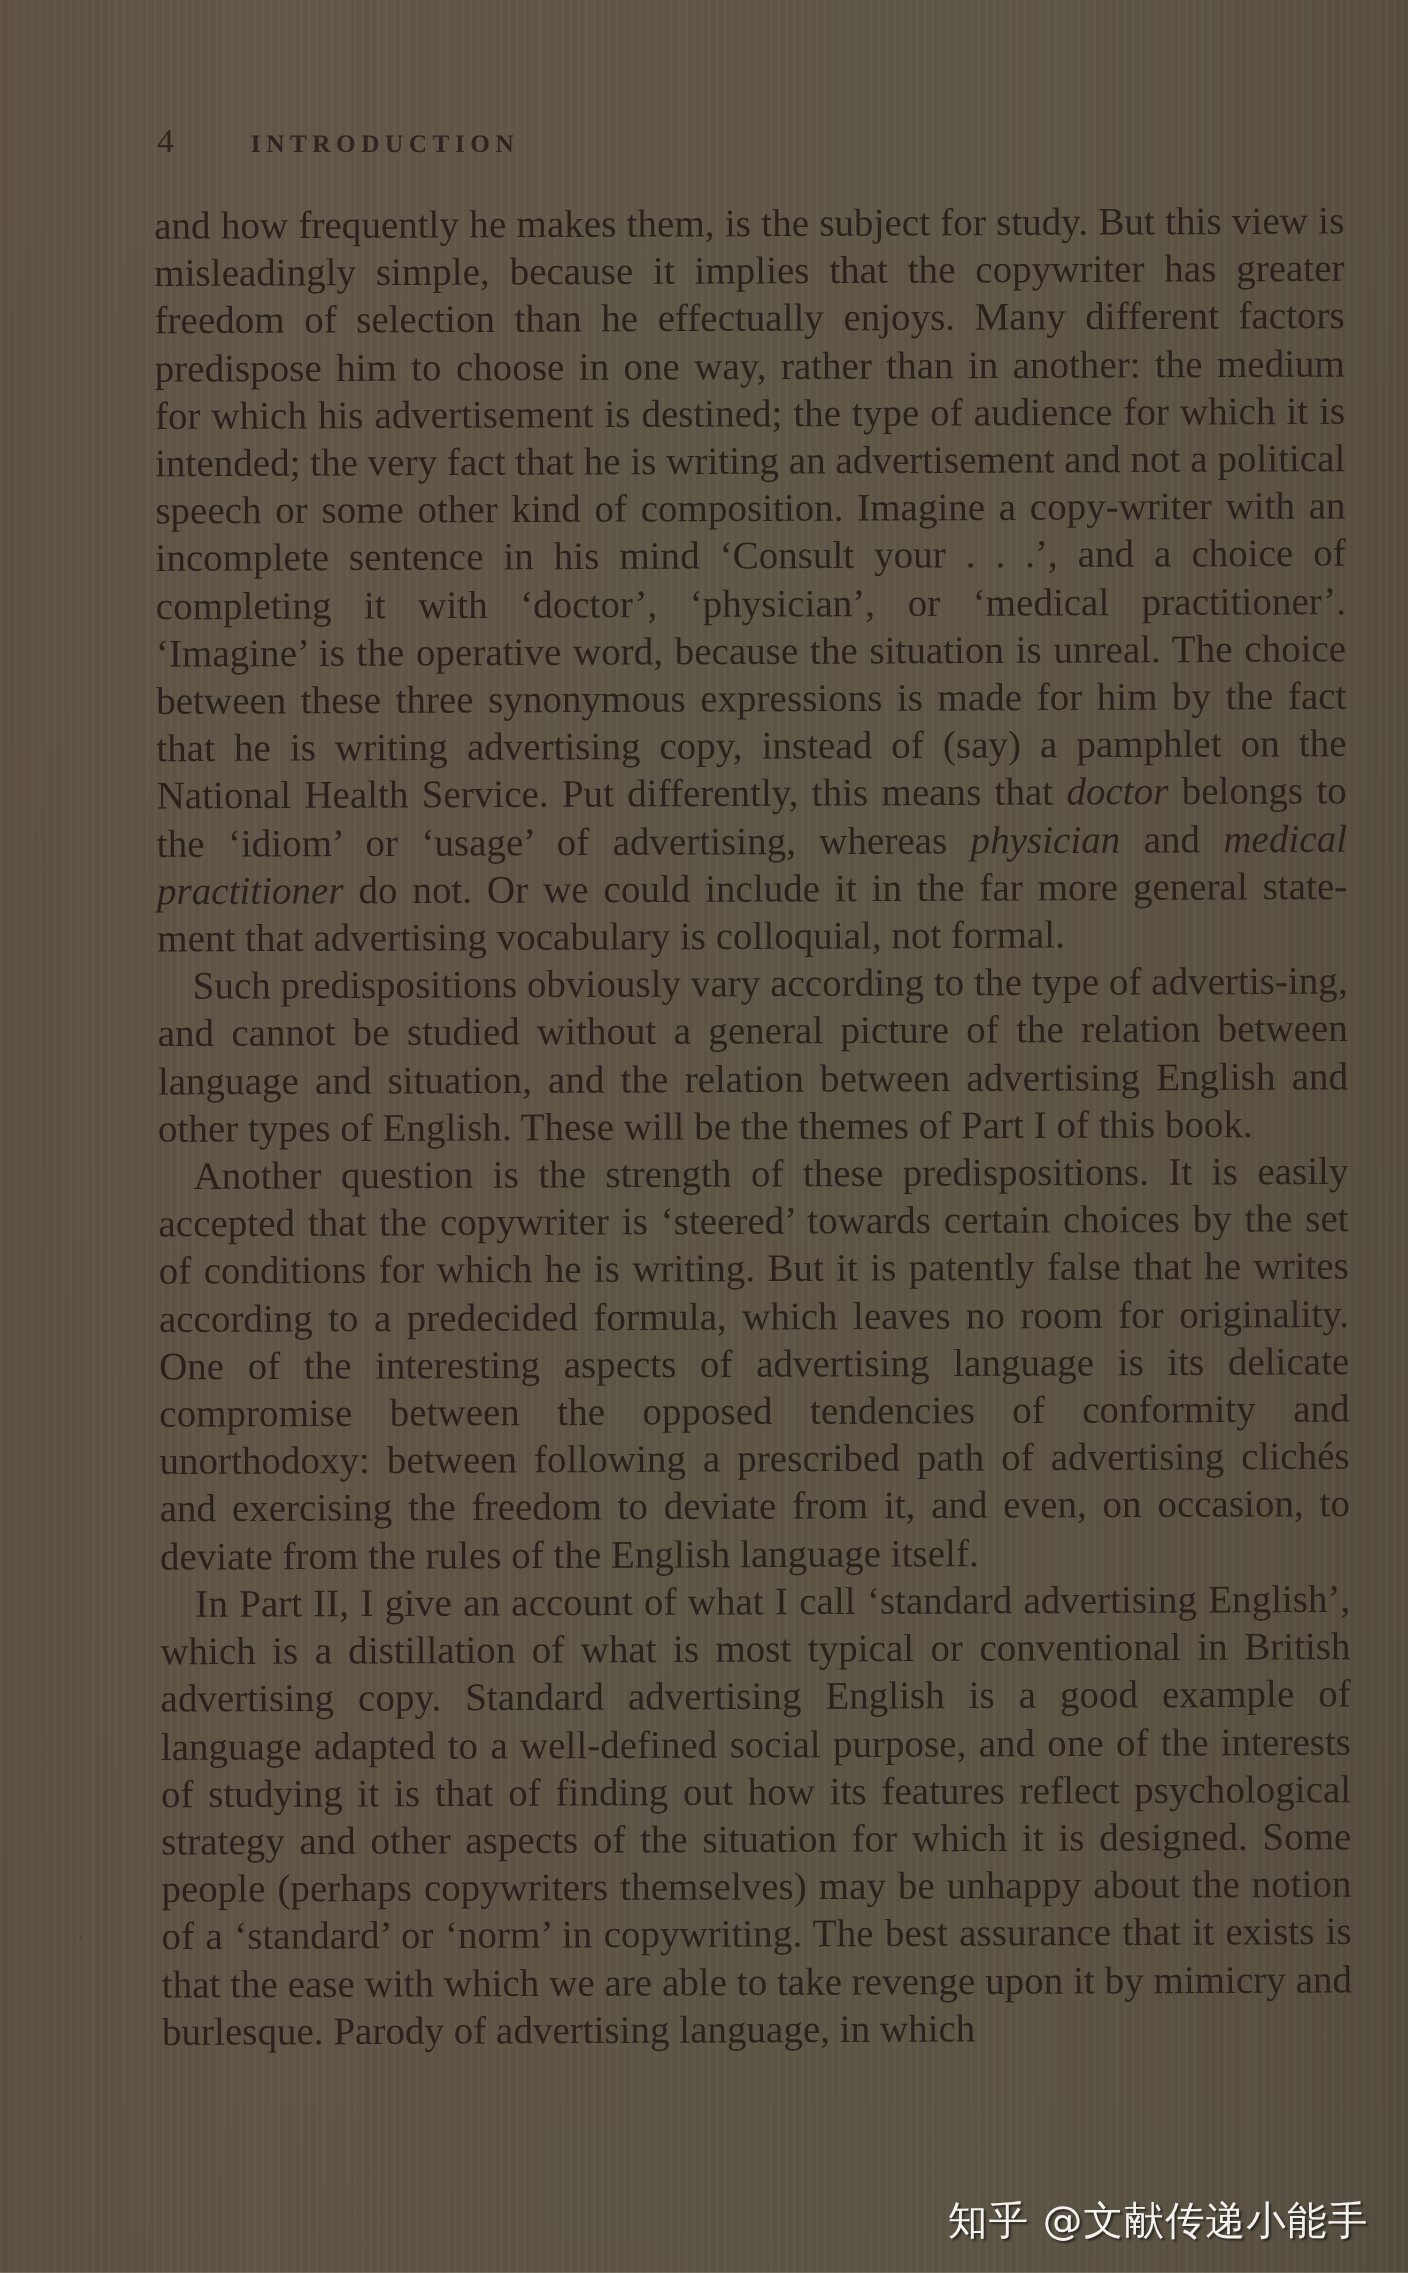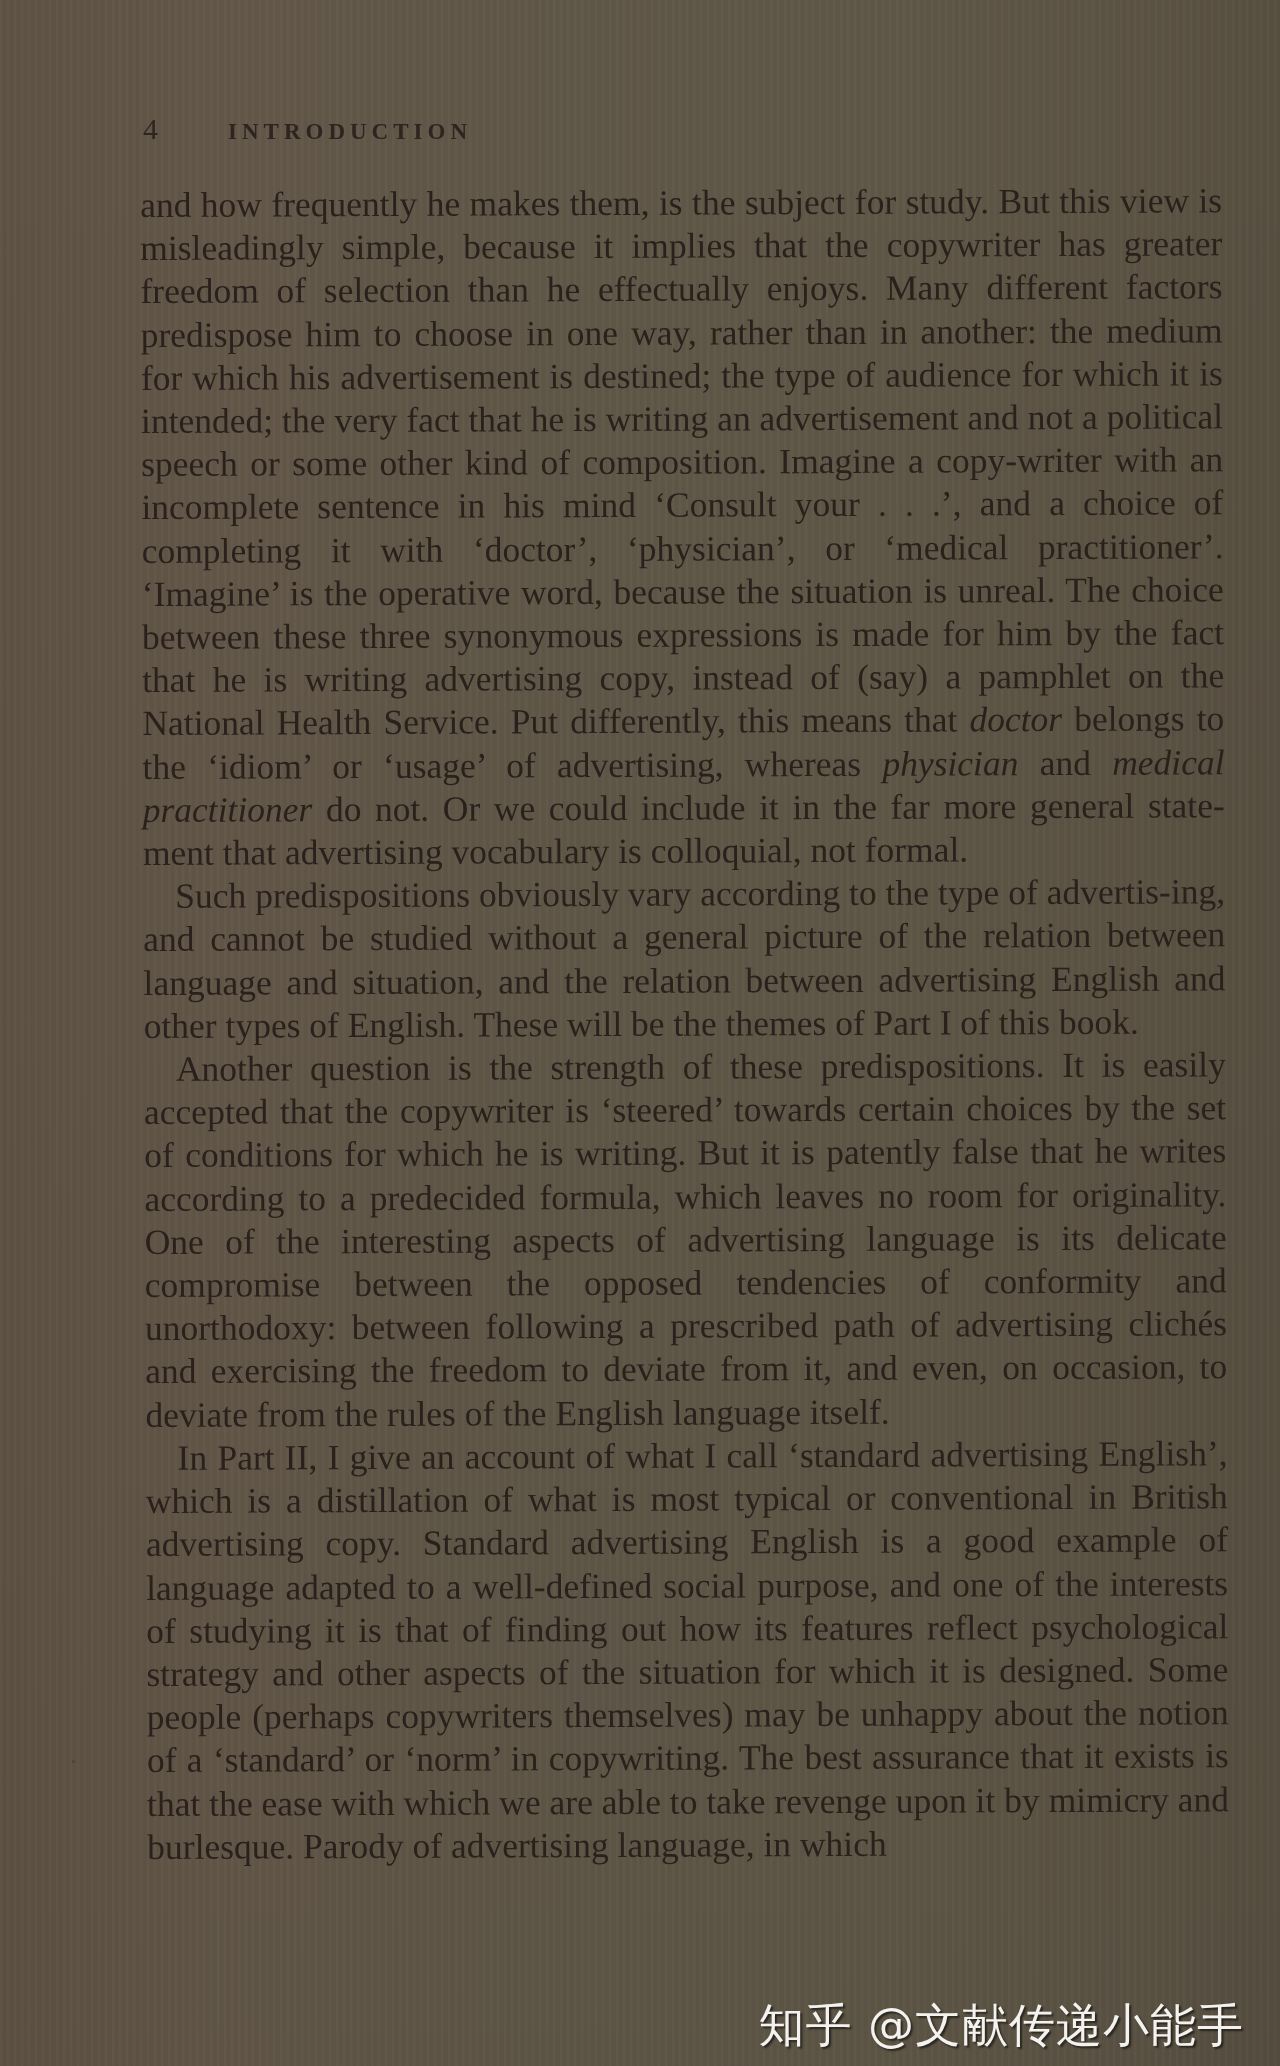--- a/index.html
+++ b/index.html
@@ -71,21 +71,21 @@
     width: 3px;
     height: 3px;
     border-radius: 50%;
     background: #4a423a;
   }
   .watermark {
     position: absolute;
     right: 36px;
     top: 1995px;
     font-family: "DejaVu Sans", sans-serif;
-    font-size: 46px;
+    font-size: 36px;
     color: #f4f2ee;
     text-shadow: 2px 2px 2px rgba(0,0,0,0.55);
     letter-spacing: 1px;
     margin-left: 33px;
   }
 </style>
 </head>
 <body>
 
 <div class="page-texture"></div>

